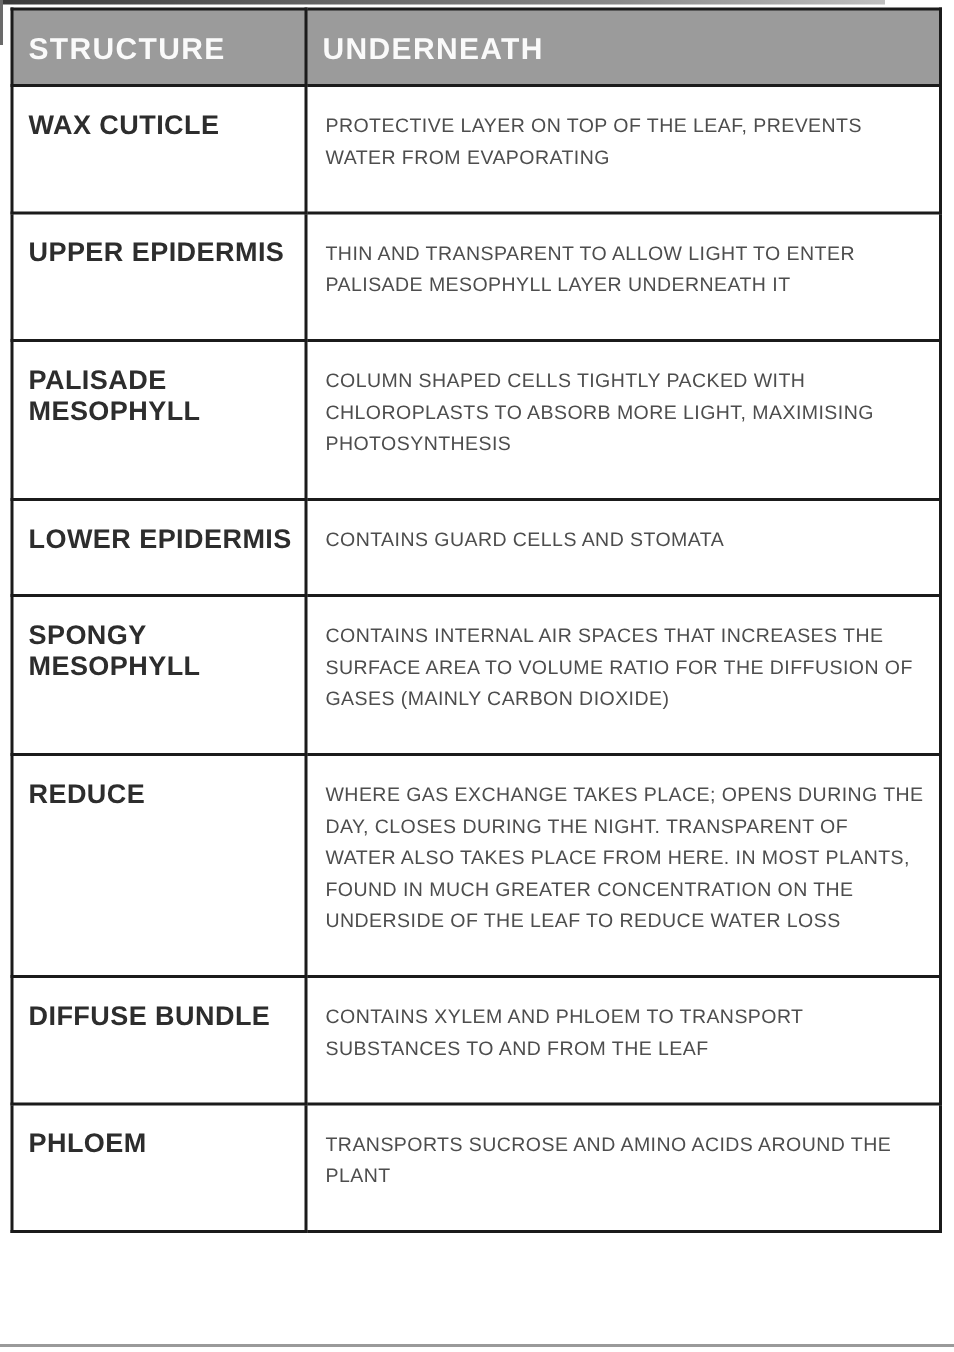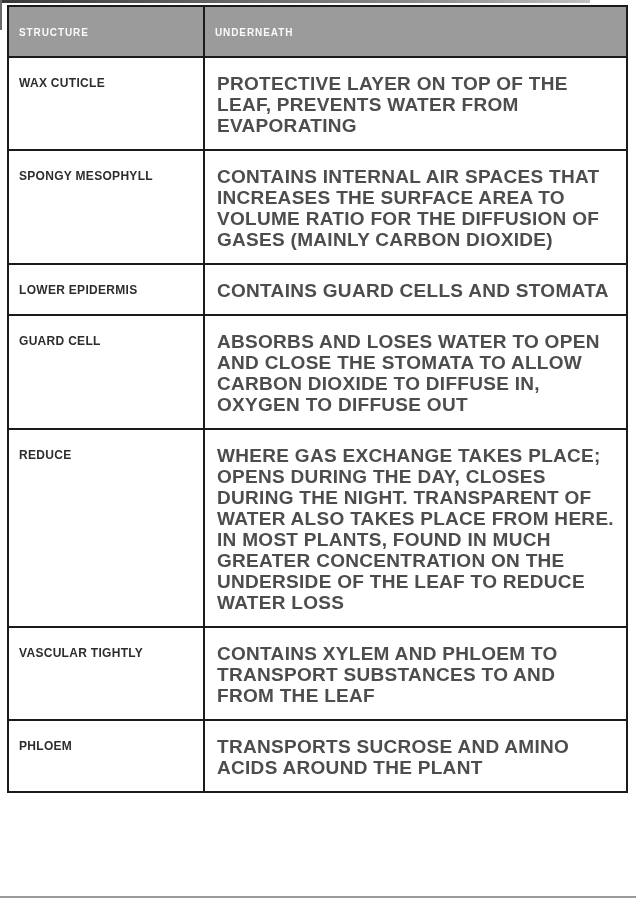--- a/index.html
+++ b/index.html
@@ -43,40 +43,40 @@
   }
   .leaf-table col.c1 { width: 196px; }
   .leaf-table th, .leaf-table td {
     border: 2px solid var(--border);
     vertical-align: top;
     text-align: left;
   }
   .leaf-table th {
     background: var(--header-bg);
     color: var(--header-text);
-    font-size: 10px;
+    font-size: 20px;
     font-weight: bold;
     letter-spacing: 0.9px;
     padding: 18px 10px 15px 10px;
     line-height: 16px;
   }
   .leaf-table td.structure {
-    font-size: 12px;
+    font-size: 18px;
     font-weight: bold;
     color: var(--structure-text);
     letter-spacing: 0.3px;
     padding: 15px 8px 13px 10px;
     line-height: 21px;
   }
   .leaf-table td.description {
-    font-size: 19px;
-    font-weight: bold;
+    font-size: 13px;
+    font-weight: normal;
     color: var(--description-text);
     letter-spacing: 0.3px;
-    padding: 15px 10px 13px 12px;
+    padding: 15px 10px 26px 12px;
     line-height: 21px;
   }
 </style>
 </head>
 <body>
 
 <div class="artifact-top"></div>
 <div class="artifact-left"></div>
 
 <table class="leaf-table">
@@ -89,37 +89,41 @@
       <th>STRUCTURE</th>
       <th>UNDERNEATH</th>
     </tr>
   </thead>
   <tbody id="table-body">
       <tr>
         <td class="structure">WAX CUTICLE</td>
         <td class="description">PROTECTIVE LAYER ON TOP OF THE LEAF, PREVENTS WATER FROM EVAPORATING</td>
       </tr>
       <tr>
-        <td class="structure">SPONGY MESOPHYLL</td>
-        <td class="description">CONTAINS INTERNAL AIR SPACES THAT INCREASES THE SURFACE AREA TO VOLUME RATIO FOR THE DIFFUSION OF GASES (MAINLY CARBON DIOXIDE)</td>
+        <td class="structure">UPPER EPIDERMIS</td>
+        <td class="description">THIN AND TRANSPARENT TO ALLOW LIGHT TO ENTER PALISADE MESOPHYLL LAYER UNDERNEATH IT</td>
+      </tr>
+      <tr>
+        <td class="structure">PALISADE MESOPHYLL</td>
+        <td class="description">COLUMN SHAPED CELLS TIGHTLY PACKED WITH CHLOROPLASTS TO ABSORB MORE LIGHT, MAXIMISING PHOTOSYNTHESIS</td>
       </tr>
       <tr>
         <td class="structure">LOWER EPIDERMIS</td>
         <td class="description">CONTAINS GUARD CELLS AND STOMATA</td>
       </tr>
       <tr>
-        <td class="structure">GUARD CELL</td>
-        <td class="description">ABSORBS AND LOSES WATER TO OPEN AND CLOSE THE STOMATA TO ALLOW CARBON DIOXIDE TO DIFFUSE IN, OXYGEN TO DIFFUSE OUT</td>
+        <td class="structure">SPONGY MESOPHYLL</td>
+        <td class="description">CONTAINS INTERNAL AIR SPACES THAT INCREASES THE SURFACE AREA TO VOLUME RATIO FOR THE DIFFUSION OF GASES (MAINLY CARBON DIOXIDE)</td>
       </tr>
       <tr>
         <td class="structure">REDUCE</td>
         <td class="description">WHERE GAS EXCHANGE TAKES PLACE; OPENS DURING THE DAY, CLOSES DURING THE NIGHT. TRANSPARENT OF WATER ALSO TAKES PLACE FROM HERE. IN MOST PLANTS, FOUND IN MUCH GREATER CONCENTRATION ON THE UNDERSIDE OF THE LEAF TO REDUCE WATER LOSS</td>
       </tr>
       <tr>
-        <td class="structure">VASCULAR TIGHTLY</td>
+        <td class="structure">DIFFUSE BUNDLE</td>
         <td class="description">CONTAINS XYLEM AND PHLOEM TO TRANSPORT SUBSTANCES TO AND FROM THE LEAF</td>
       </tr>
       <tr>
         <td class="structure">PHLOEM</td>
         <td class="description">TRANSPORTS SUCROSE AND AMINO ACIDS AROUND THE PLANT</td>
       </tr>
     </tbody>
 </table>
 
 <div class="artifact-bottom"></div>

